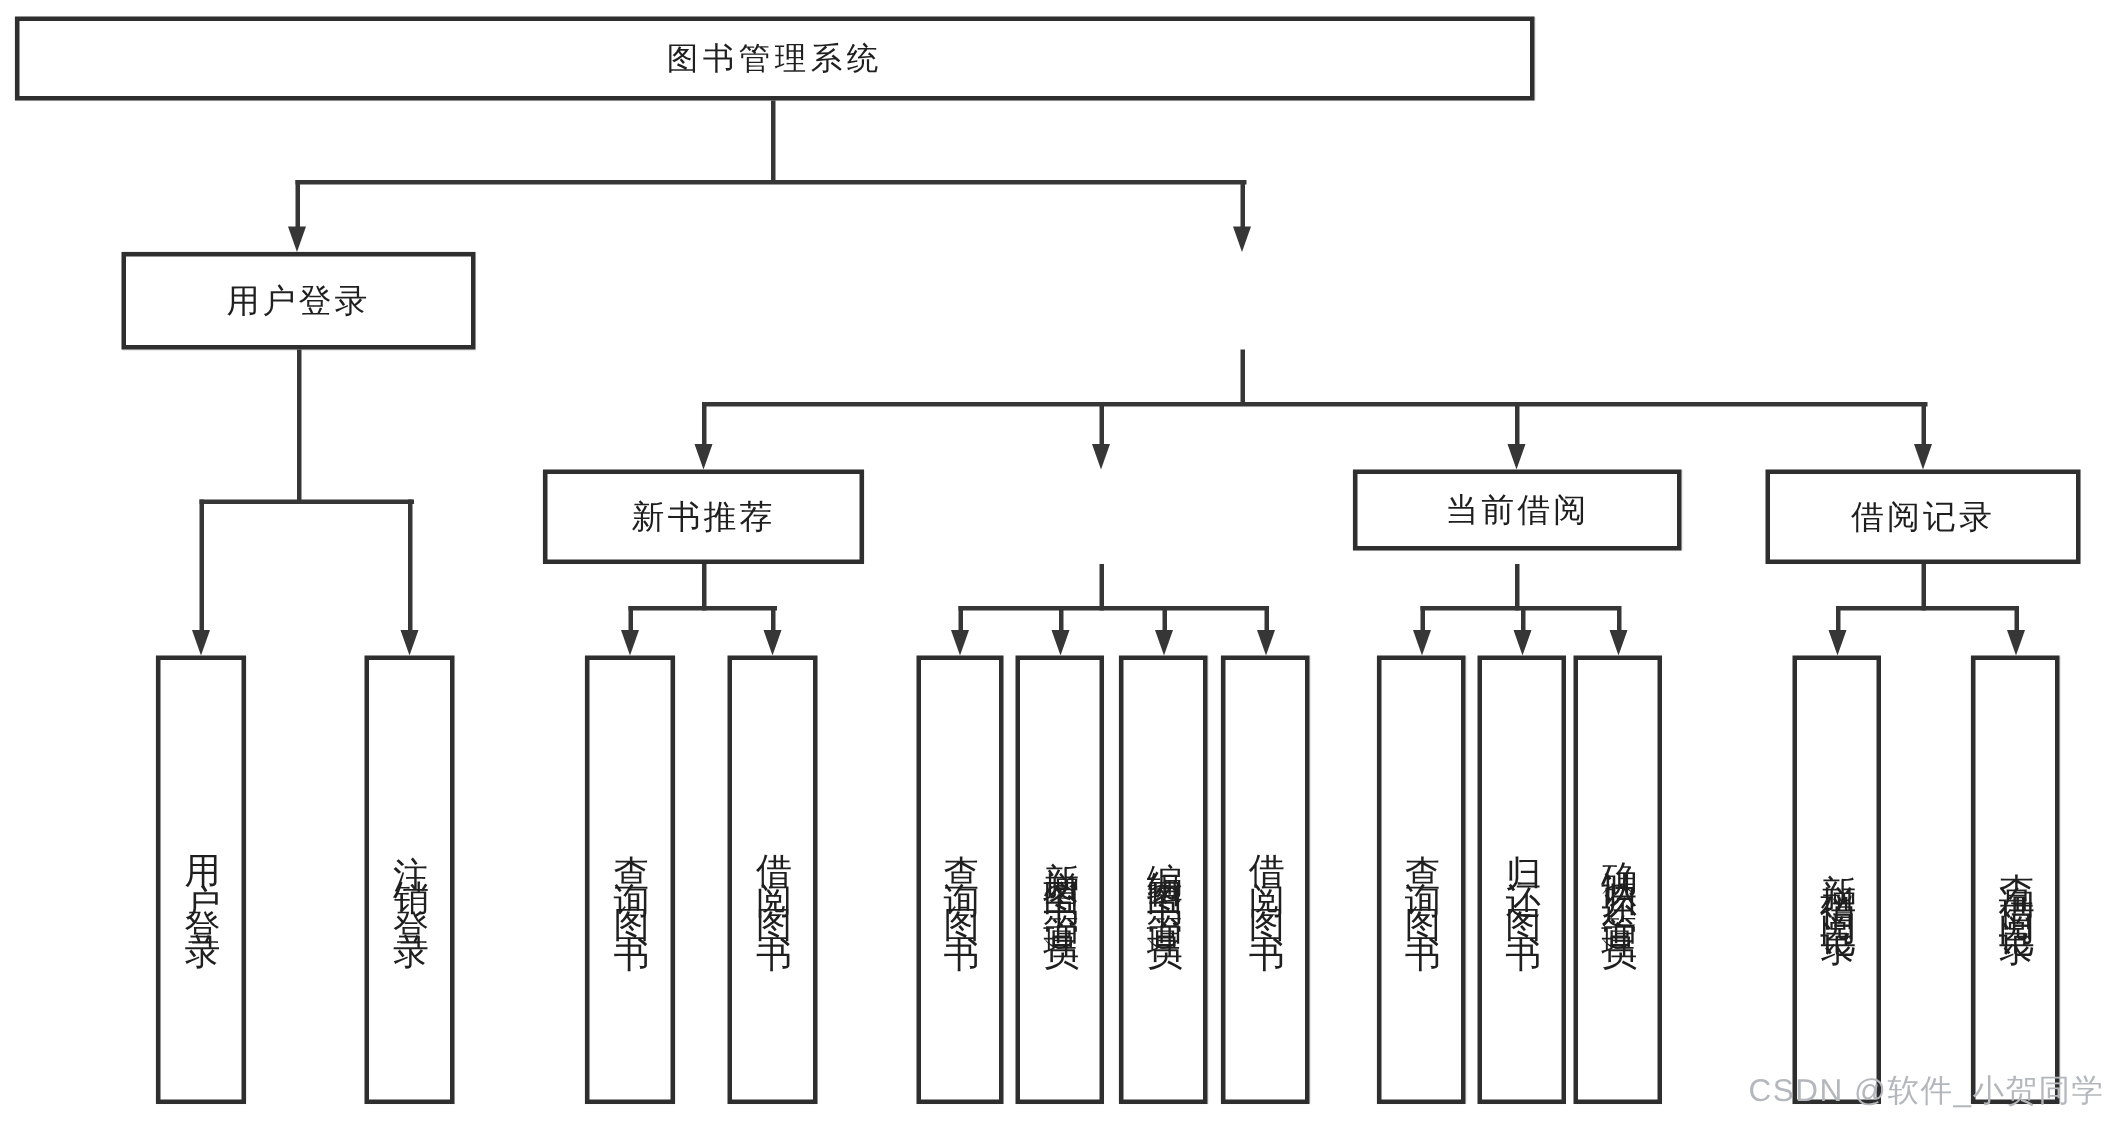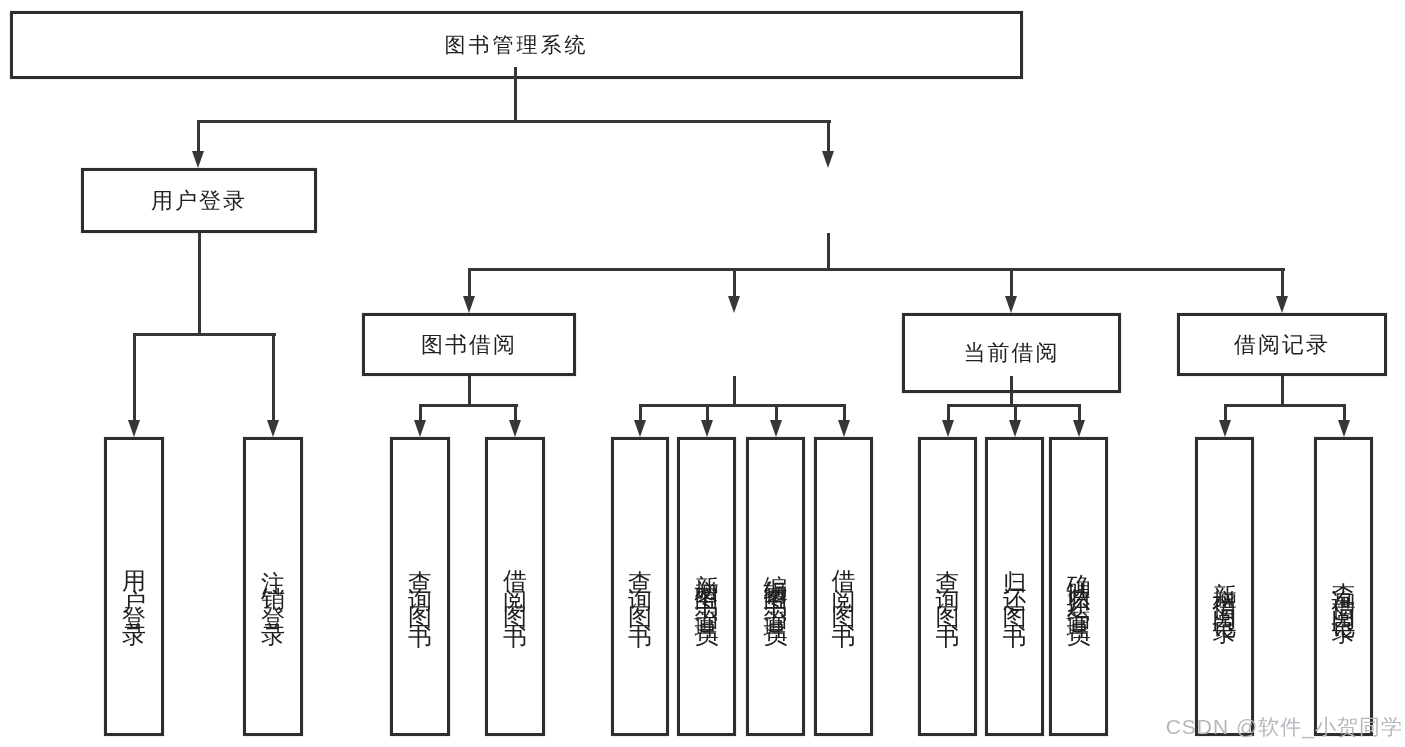--- a/index.html
+++ b/index.html
@@ -51,21 +51,21 @@
     letter-spacing:1px;
     white-space:nowrap;
     margin-top:39px;
   }
 </style>
 </head>
 <body>
 
 <div id="canvas">
 
-  <div class="box root" style="left:10px;top:11px;width:1013px;height:68px;align-items:center;">
+  <div class="box root" style="left:10px;top:11px;width:1013px;height:56px;align-items:center;">
     <span class="hlabel">图书管理系统</span>
   </div>
 
   <div class="vl" style="left:514px;top:67px;height:54px;"></div>
   <div class="hl" style="left:197px;top:120px;width:634px;"></div>
   <div class="vl" style="left:197px;top:120px;height:32px;"></div>
   <div class="arrow" style="left:192px;top:151px;"></div>
   <div class="vl" style="left:827px;top:120px;height:32px;"></div>
   <div class="arrow" style="left:822px;top:151px;"></div>
 
@@ -85,23 +85,23 @@
   <div class="vl" style="left:468px;top:268px;height:28px;"></div>
   <div class="arrow" style="left:463px;top:296px;"></div>
   <div class="vl" style="left:733px;top:268px;height:28px;"></div>
   <div class="arrow" style="left:728px;top:296px;"></div>
   <div class="vl" style="left:1010px;top:268px;height:28px;"></div>
   <div class="arrow" style="left:1005px;top:296px;"></div>
   <div class="vl" style="left:1281px;top:268px;height:28px;"></div>
   <div class="arrow" style="left:1276px;top:296px;"></div>
 
   <div class="box" style="left:362px;top:313px;width:214px;height:63px;">
-    <span class="hlabel">图书借阅</span>
+    <span class="hlabel">新书推荐</span>
   </div>
-  <div class="box" style="left:902px;top:313px;width:219px;height:80px;">
+  <div class="box" style="left:902px;top:313px;width:219px;height:54px;">
     <span class="hlabel">当前借阅</span>
   </div>
   <div class="box" style="left:1177px;top:313px;width:210px;height:63px;">
     <span class="hlabel">借阅记录</span>
   </div>
 
   <div class="vl" style="left:468px;top:376px;height:31px;"></div>
   <div class="hl" style="left:419px;top:404px;width:99px;"></div>
   <div class="vl" style="left:419px;top:404px;height:16px;"></div>
   <div class="arrow" style="left:414px;top:420px;"></div>

